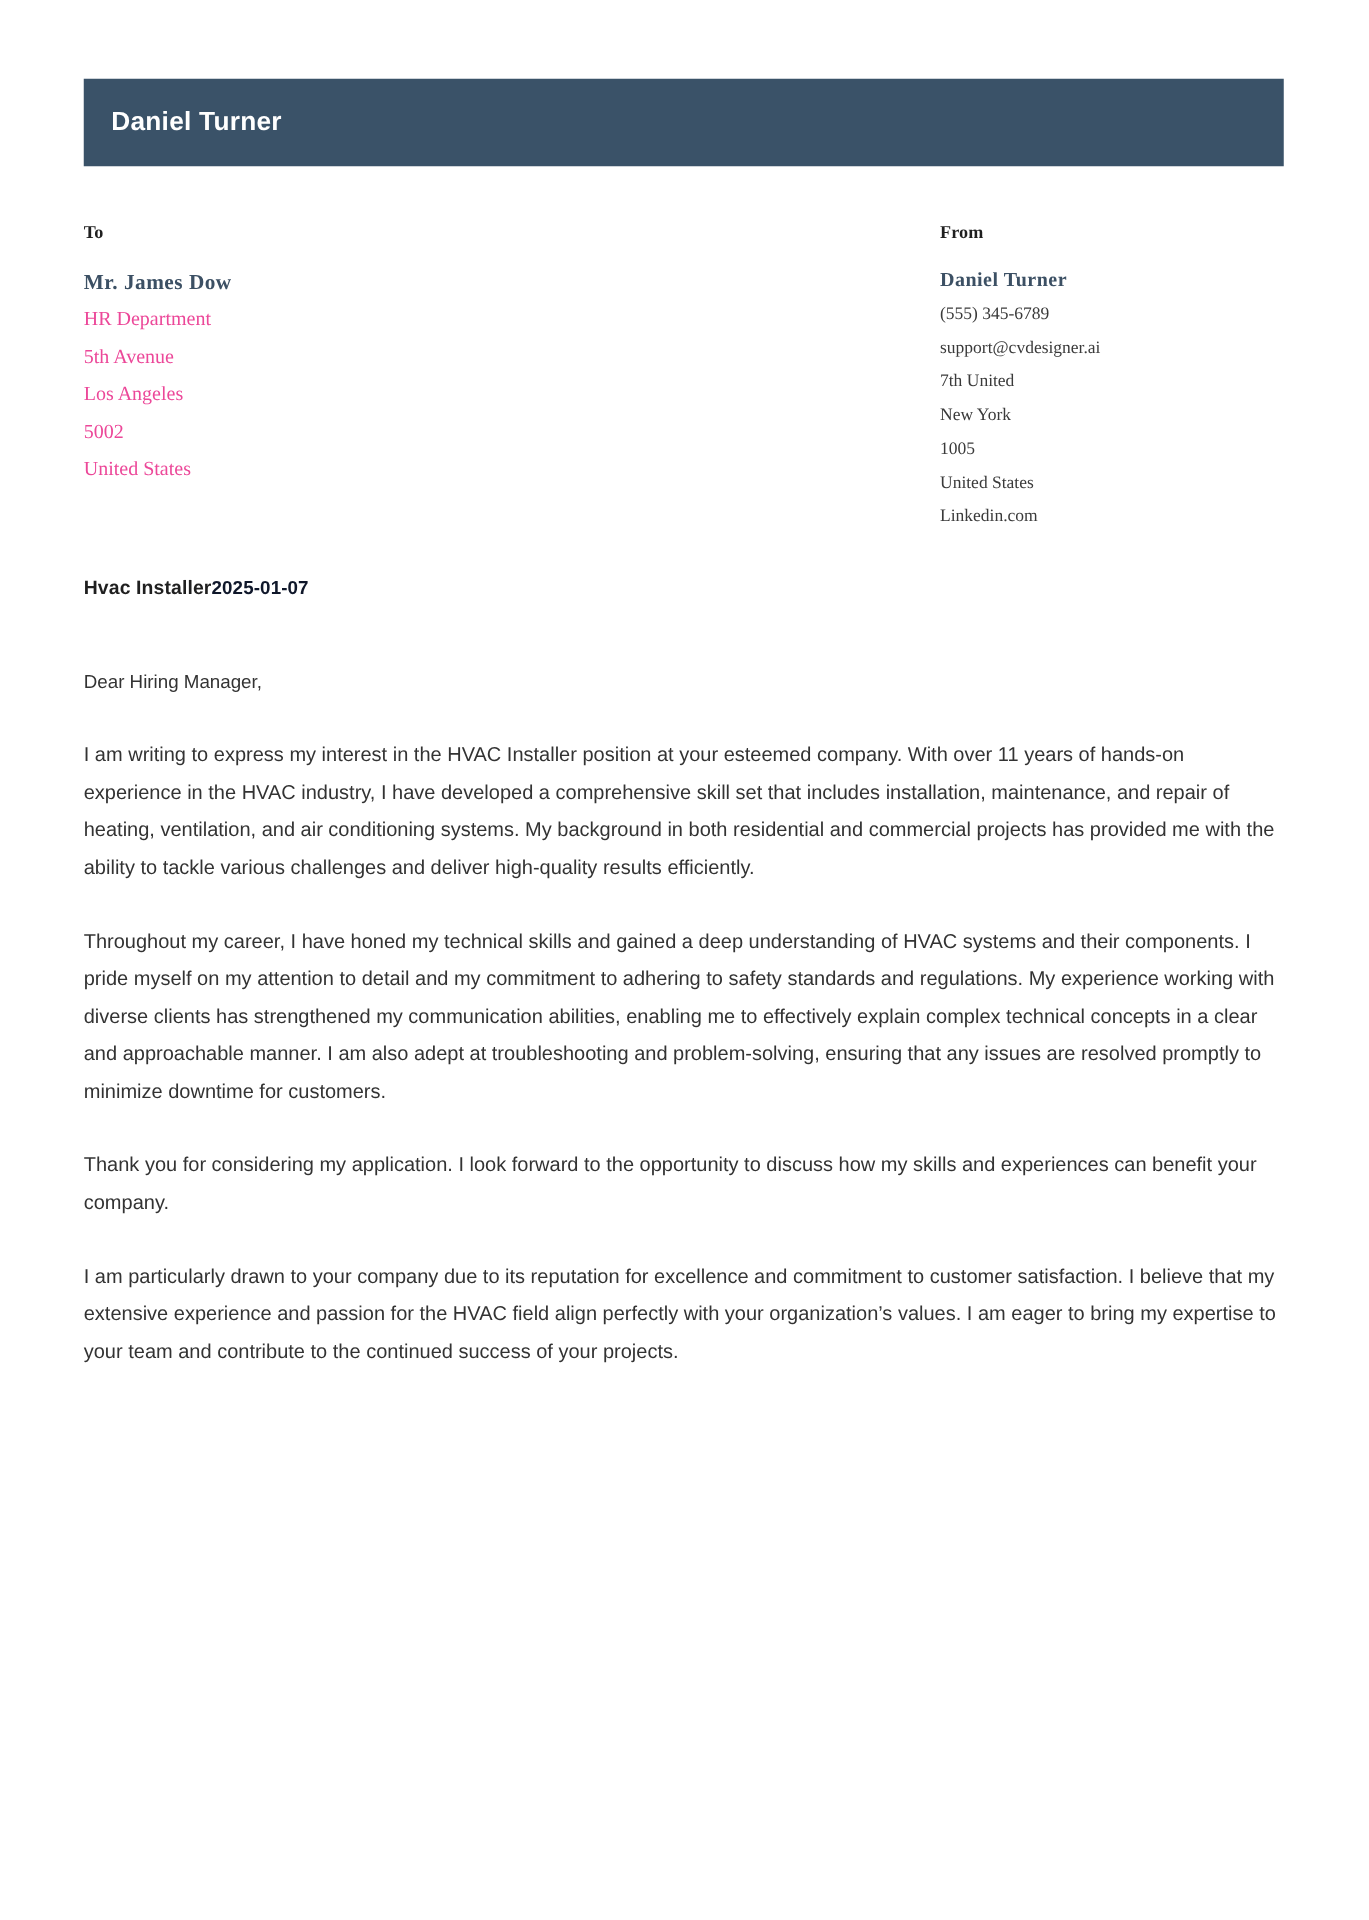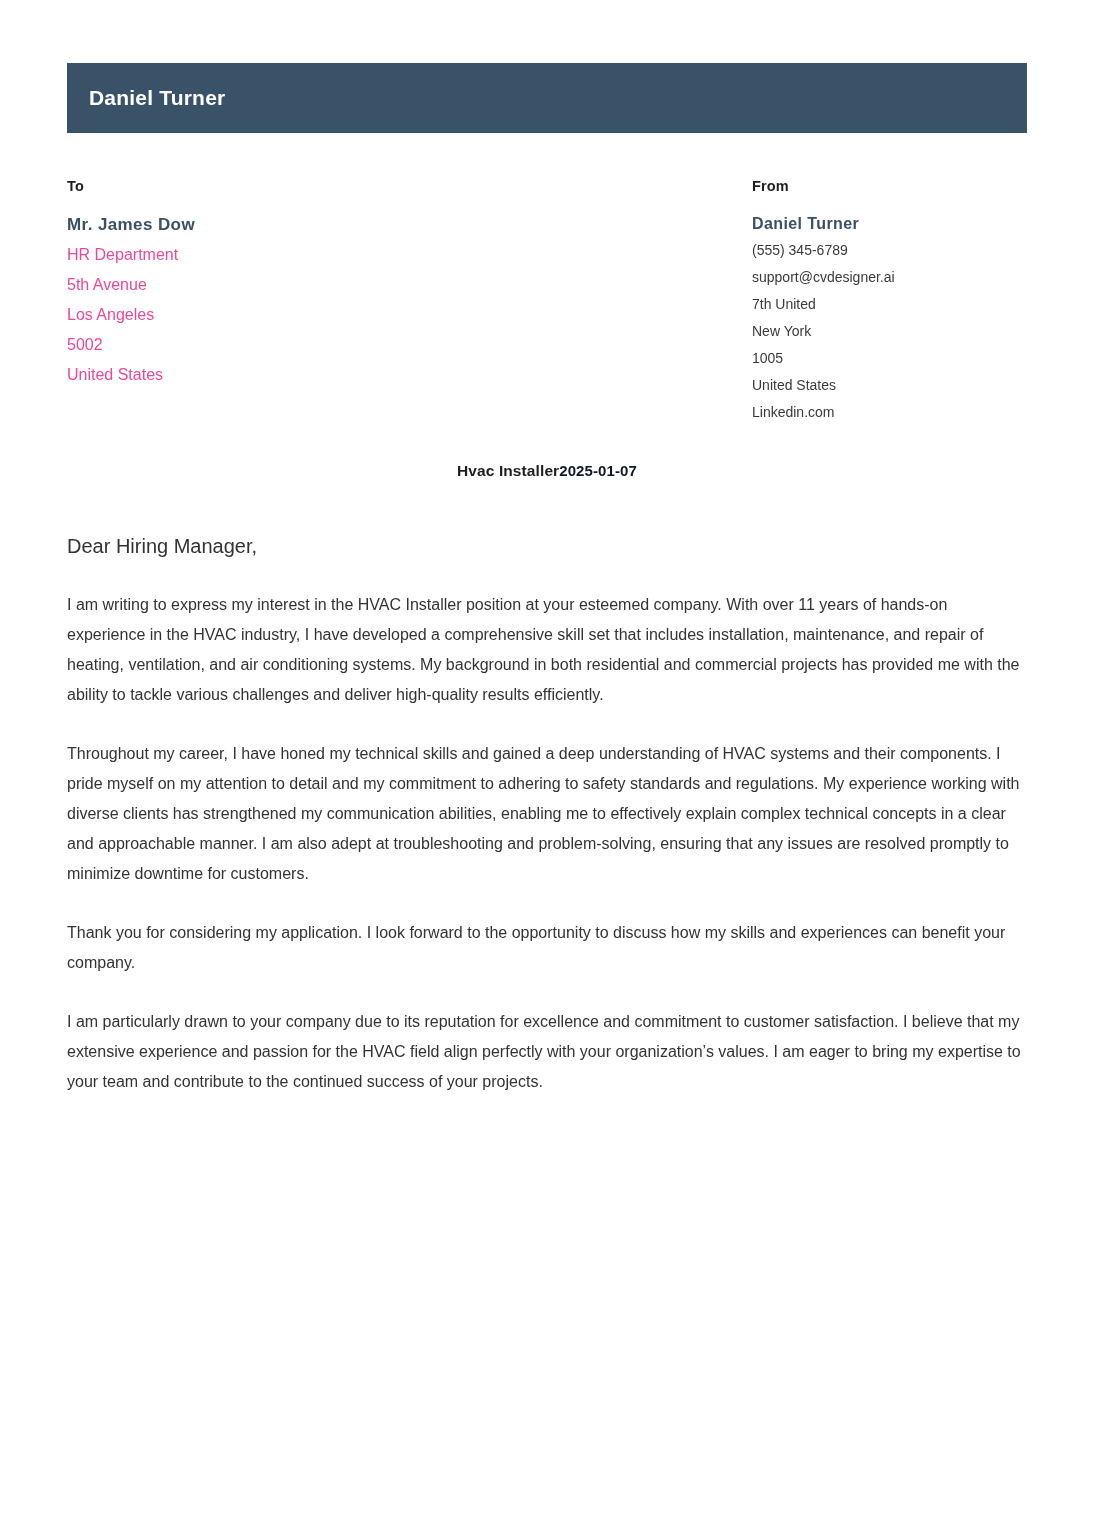--- a/index.html
+++ b/index.html
@@ -44,20 +44,21 @@
   }
 
   
   .address-row {
     position: absolute;
     left: 67px;
     top: 178px;
     width: 960px;
     display: flex;
     align-items: flex-start;
+    font-family: Liberation Serif, serif;
   }
   .col-to {
     width: 685px;
   }
   .col-from {
     width: 275px;
   }
 
   .block-label {
     font-size: 14.5px;
@@ -93,21 +94,21 @@
     line-height: 27px;
   }
 
   
   .subject-row {
     position: absolute;
     left: 67px;
     top: 462px;
     width: 960px;
     display: flex;
-    justify-content: center;
+    justify-content: flex-start;
     align-items: baseline;
   }
   .subject-title {
     font-size: 15.5px;
     font-weight: 700;
     color: #1f1f1f;
     letter-spacing: 0.1px;
   }
   .subject-date {
     font-size: 15px;
@@ -117,21 +118,21 @@
   }
 
   
   .letter-body {
     position: absolute;
     left: 67px;
     top: 531px;
     width: 963px;
   }
   .salutation {
-    font-size: 20px;
+    font-size: 15px;
     line-height: 30px;
     color: #333333;
     margin: 0 0 29px 0;
   }
   .para {
     font-size: 16px;
     line-height: 30px;
     color: #333333;
     margin: 0 0 29px 0;
     text-align: left;

